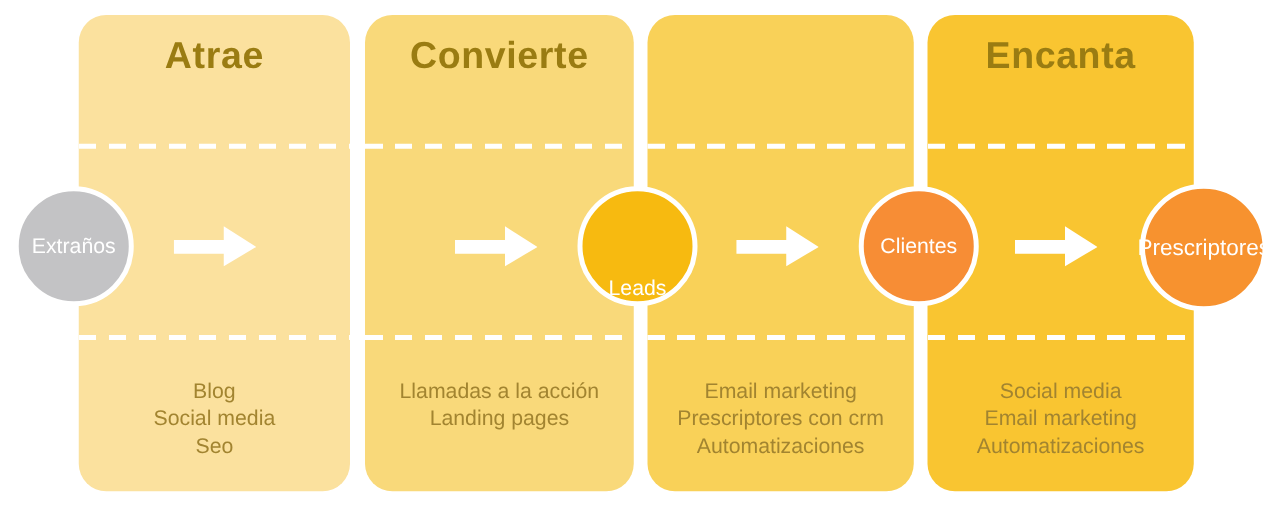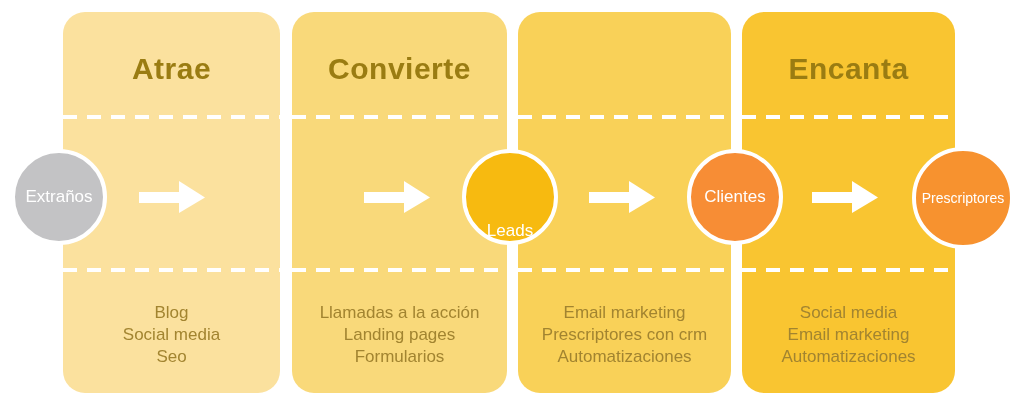--- a/index.html
+++ b/index.html
@@ -16,21 +16,21 @@
     overflow: hidden;
   }
   .panel {
     position: absolute;
     top: 12px;
     height: 381px;
     border-radius: 22px;
   }
   .panel .title {
     margin: 0;
-    padding-top: 40px;
+    padding-top: 16px;
     text-align: center;
     font-size: 30px;
     font-weight: bold;
     letter-spacing: 0.5px;
     color: #9a7c12;
   }
   .dash {
     position: absolute;
     left: 0;
     right: 0;
@@ -62,21 +62,21 @@
     align-items: center;
     justify-content: center;
     box-sizing: border-box;
   }
   .node-label {
     color: #ffffff;
     font-size: 17px;
     text-align: center;
     white-space: nowrap;
   }
-  .node-label.small { font-size: 14px; }
+  .node-label.small { font-size: 18px; }
   .arrow {
     position: absolute;
     top: 180px;
     width: 66px;
     height: 34px;
   }
 </style>
 </head>
 <body>
 
@@ -93,21 +93,20 @@
     </ul>
   </section>
 
   <section class="panel" style="left: 292px; width: 215px; background-color: rgb(249, 217, 122);">
     <h2 class="title">Convierte</h2>
     <div class="dash dash-top"></div>
     <div class="dash dash-bottom"></div>
     <ul class="items">
       <li>Llamadas a la acción</li>
       <li>Landing pages</li>
-      <li>Formularios</li>
     </ul>
   </section>
 
   <section class="panel" style="left: 518px; width: 213px; background-color: rgb(249, 209, 88);">
     <div class="dash dash-top"></div>
     <div class="dash dash-bottom"></div>
     <ul class="items">
       <li>Email marketing</li>
       <li>Prescriptores con crm</li>
       <li>Automatizaciones</li>

